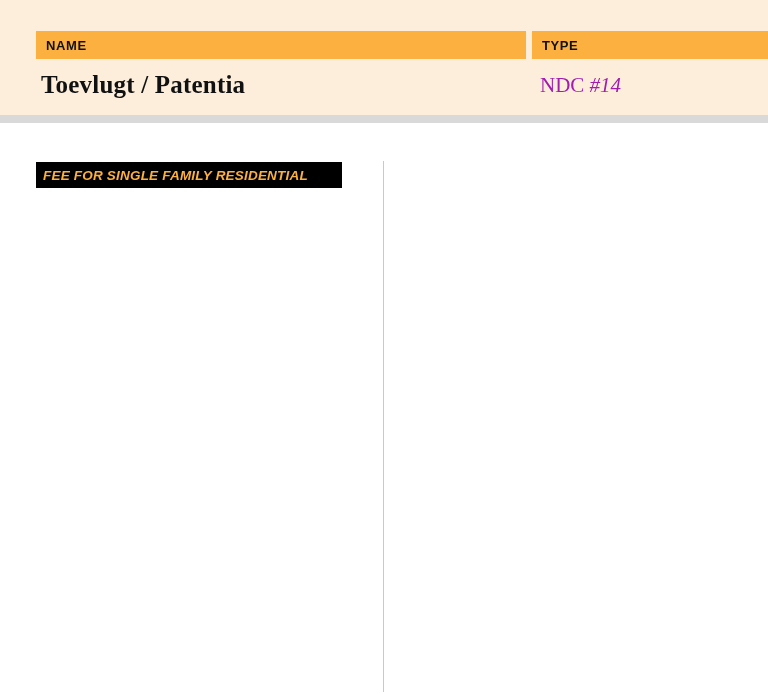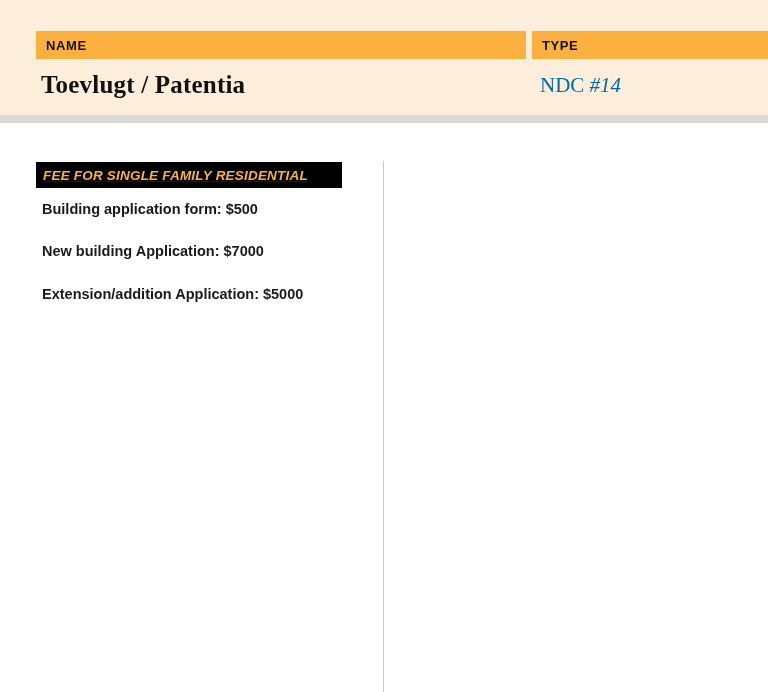--- a/index.html
+++ b/index.html
@@ -79,21 +79,21 @@
     text-align: center;
   }
 
   .header-value-type {
     position: absolute;
     left: 540px;
     top: 73px;
     font-family: "Liberation Serif", serif;
     font-size: 21px;
     font-style: italic;
-    color: #0369a1;
+    color: #a21caf;
   }
   .header-value-type .ndc-prefix {
     font-style: normal;
   }
 
   
   .content {
     position: absolute;
     left: 0;
     top: 123px;
@@ -113,21 +113,20 @@
 
   .section-title-bar {
     position: absolute;
     left: 36px;
     top: 39px;
     width: 306px;
     height: 26px;
     background: #000000;
     display: flex;
     align-items: center;
-    text-decoration: underline;
   }
   .section-title-bar .section-title-text {
     color: #fbb03f;
     font-size: 13.5px;
     font-style: italic;
     font-weight: bold;
     letter-spacing: 0.2px;
     padding-left: 7px;
     font-family: "Liberation Sans", sans-serif;
   }
@@ -173,21 +172,16 @@
   <div class="header-divider"></div>
 
   <div class="content">
 
     <div class="column-rule"></div>
 
     <div class="section-title-bar">
       <span class="section-title-text">FEE FOR SINGLE FAMILY RESIDENTIAL</span>
     </div>
 
-    <div class="fee-list">
-      <div class="fee-item">Building application form: $500</div>
-      <div class="fee-item">New building Application: $7000</div>
-      <div class="fee-item">Extension/addition Application: $5000</div>
-    </div>
 
   </div>
 
 </div>
 
 </body></html>

